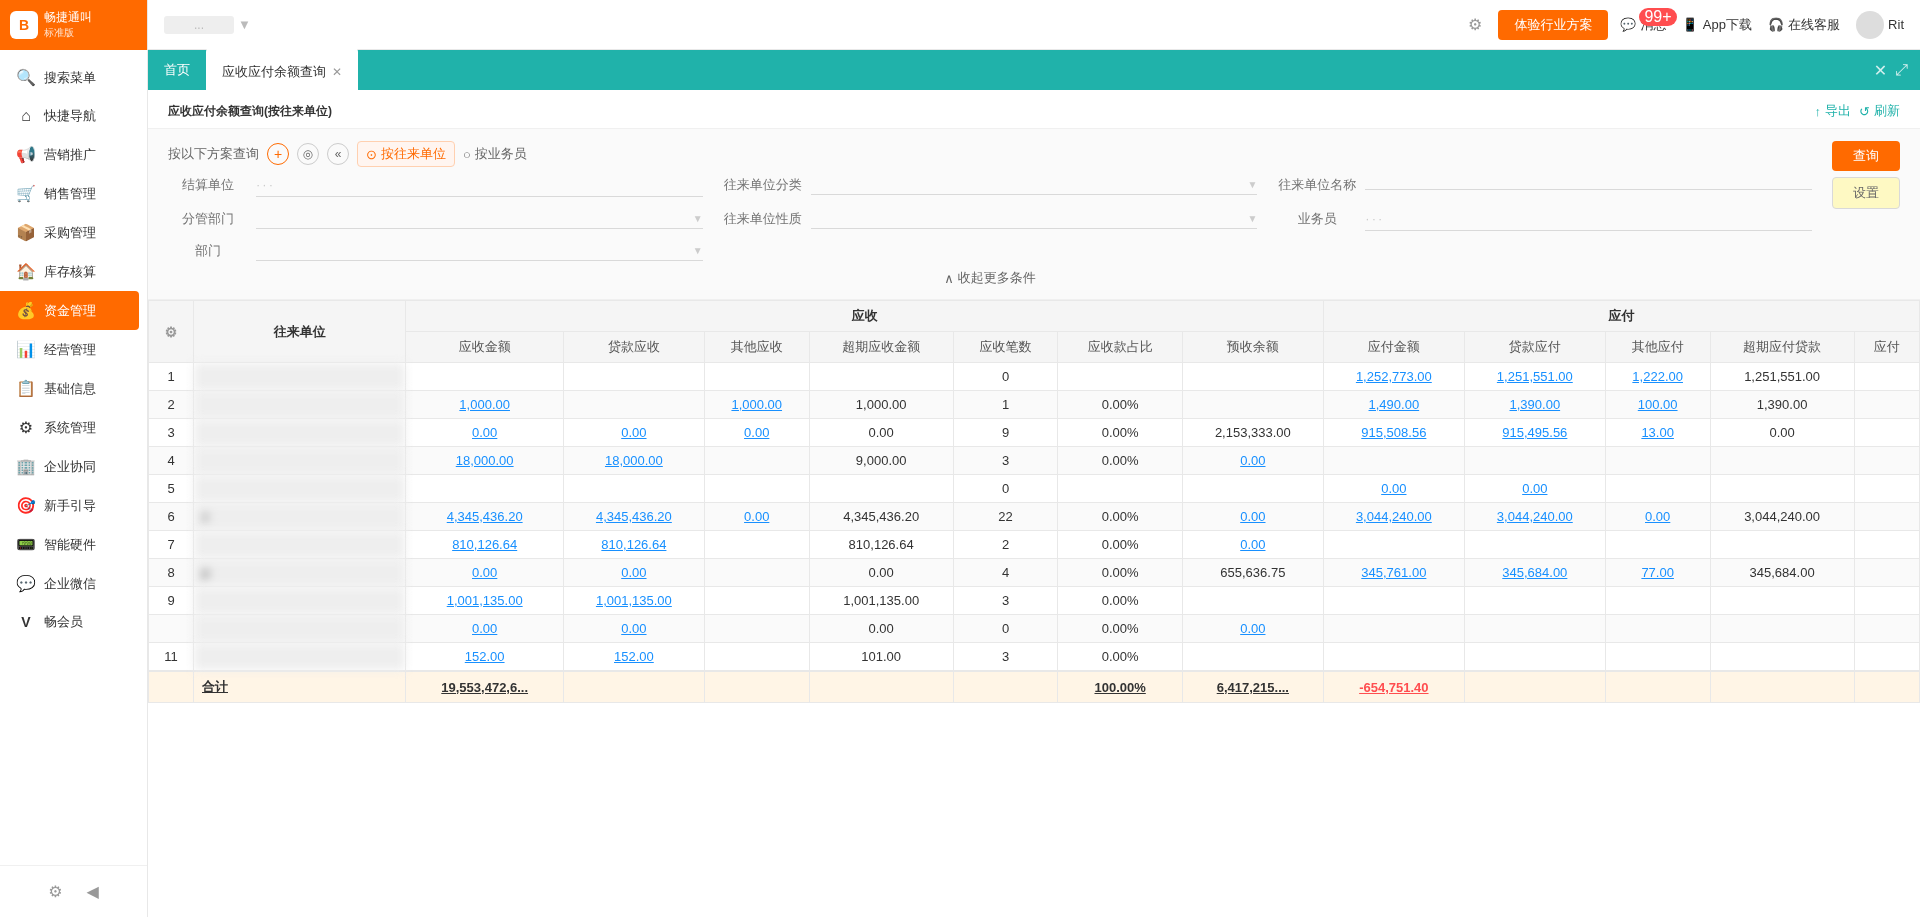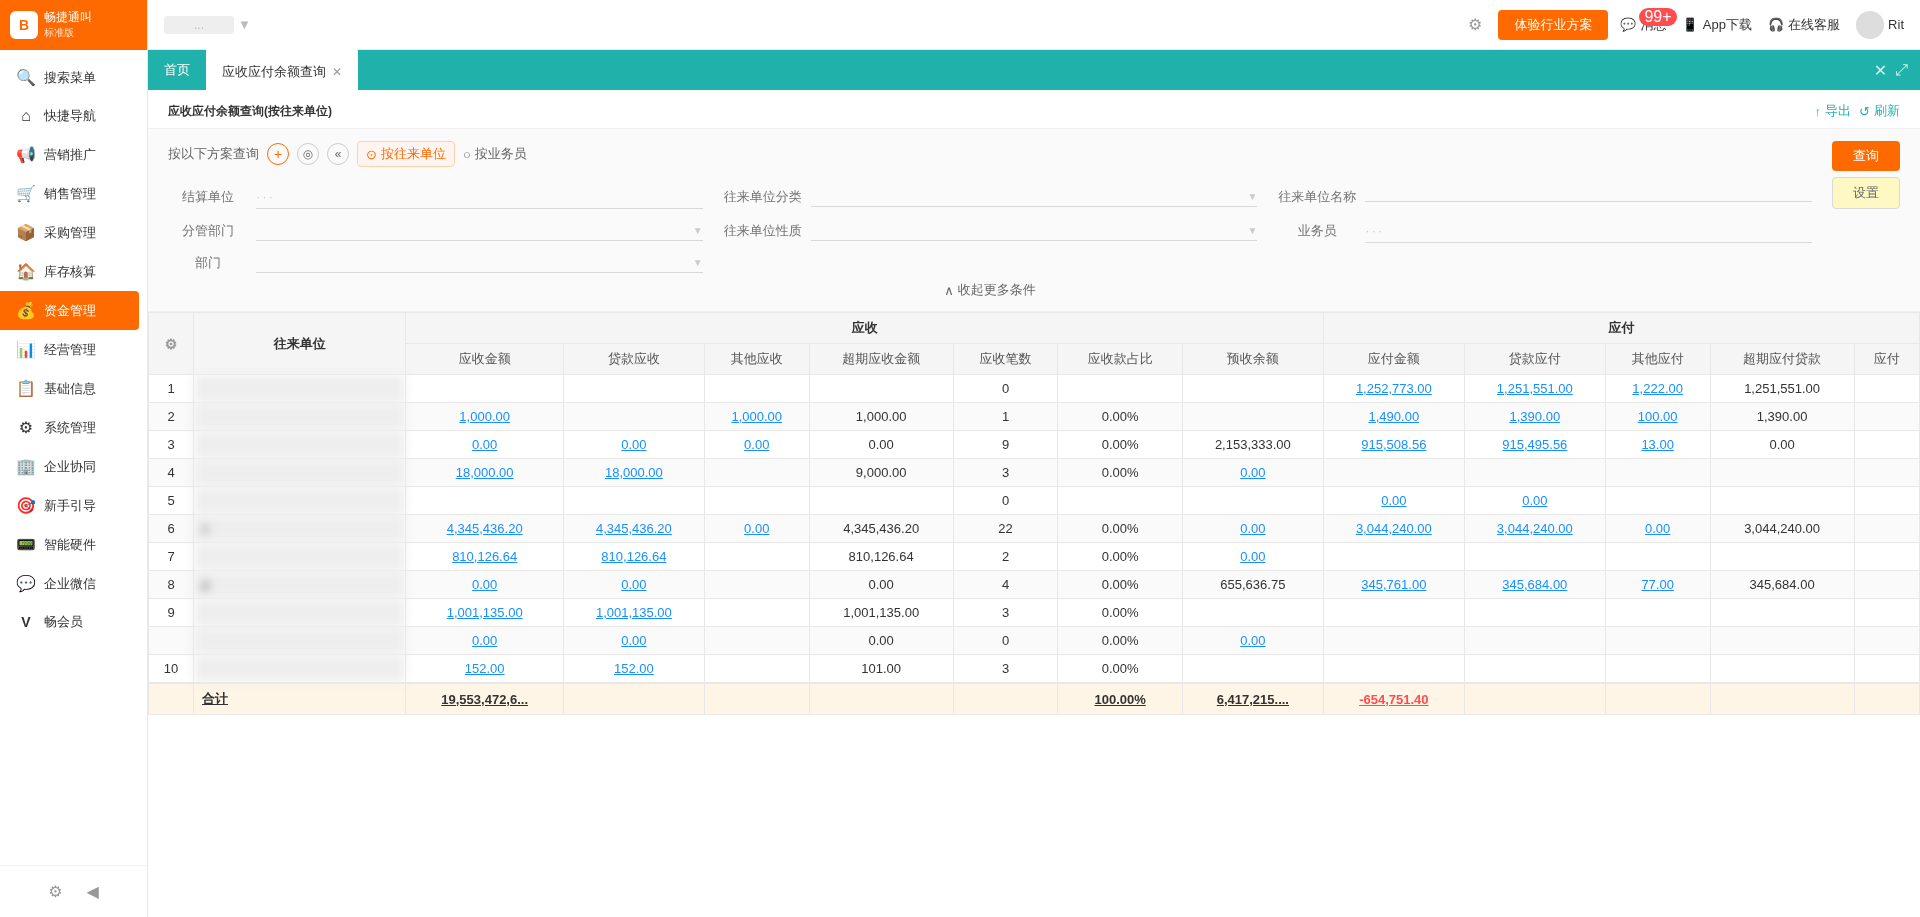--- a/index.html
+++ b/index.html
@@ -42,21 +42,21 @@
 
     
     .page { flex: 1; background: #fff; display: flex; flex-direction: column; overflow: hidden; }
     .page-header { display: flex; align-items: center; padding: 12px 20px 8px; border-bottom: 1px solid #f0f0f0; }
     .page-title { font-size: 12px; font-weight: bold; color: #333; flex: 1; }
     .page-actions { display: flex; gap: 8px; }
     .page-action-btn { display: flex; align-items: center; gap: 4px; color: #20b2aa; cursor: pointer; font-size: 13px; background: none; border: none; }
 
     
     .filter-area { padding: 12px 20px; border-bottom: 1px solid #f0f0f0; background: #fafafa; }
-    .filter-top { display: flex; align-items: center; gap: 8px; margin-bottom: 18px; }
+    .filter-top { display: flex; align-items: center; gap: 8px; margin-bottom: 6px; }
     .filter-label { color: #666; font-size: 13px; }
     .filter-add-btn { width: 22px; height: 22px; border-radius: 50%; border: 1px solid #ff6a00; color: #ff6a00; display: flex; align-items: center; justify-content: center; cursor: pointer; font-size: 14px; }
     .filter-scheme-btn { width: 22px; height: 22px; border-radius: 50%; border: 1px solid #ccc; color: #666; display: flex; align-items: center; justify-content: center; cursor: pointer; font-size: 12px; }
     .filter-collapse-btn { width: 22px; height: 22px; border-radius: 50%; border: 1px solid #ccc; color: #666; display: flex; align-items: center; justify-content: center; cursor: pointer; font-size: 12px; }
     .filter-scheme-tag { background: #fff5f0; border: 1px solid #ffd0b0; color: #ff6a00; border-radius: 4px; padding: 3px 8px; font-size: 12px; cursor: pointer; display: flex; align-items: center; gap: 4px; }
     .filter-scheme-option { color: #666; font-size: 12px; cursor: pointer; display: flex; align-items: center; gap: 4px; }
     .filter-grid { display: grid; grid-template-columns: repeat(3, 1fr); gap: 10px 20px; }
     .filter-row { display: flex; align-items: center; gap: 8px; }
     .filter-field-label { color: #737373; font-size: 13px; white-space: nowrap; min-width: 80px; text-align: center; }
     .filter-input { flex: 1; border: none; border-bottom: 1px solid #d9d9d9; padding: 4px 0; background: transparent; outline: none; color: #333; font-size: 13px; display: flex; align-items: center; gap: 4px; }
@@ -484,21 +484,21 @@
             <td>0</td>
             <td>0.00%</td>
             <td><a>0.00</a></td>
             <td></td>
             <td></td>
             <td></td>
             <td></td>
             <td></td>
           </tr>
           <tr>
-            <td class="row-num">10</td>
+            <td class="row-num">11</td>
             <td class="blurred" style="text-align:left;background:#eee;">&nbsp;&nbsp;&nbsp;&nbsp;&nbsp;&nbsp;&nbsp;&nbsp;&nbsp;&nbsp;&nbsp;&nbsp;</td>
             <td><a>152.00</a></td>
             <td><a>152.00</a></td>
             <td></td>
             <td>101.00</td>
             <td>3</td>
             <td>0.00%</td>
             <td></td>
             <td></td>
             <td></td>

